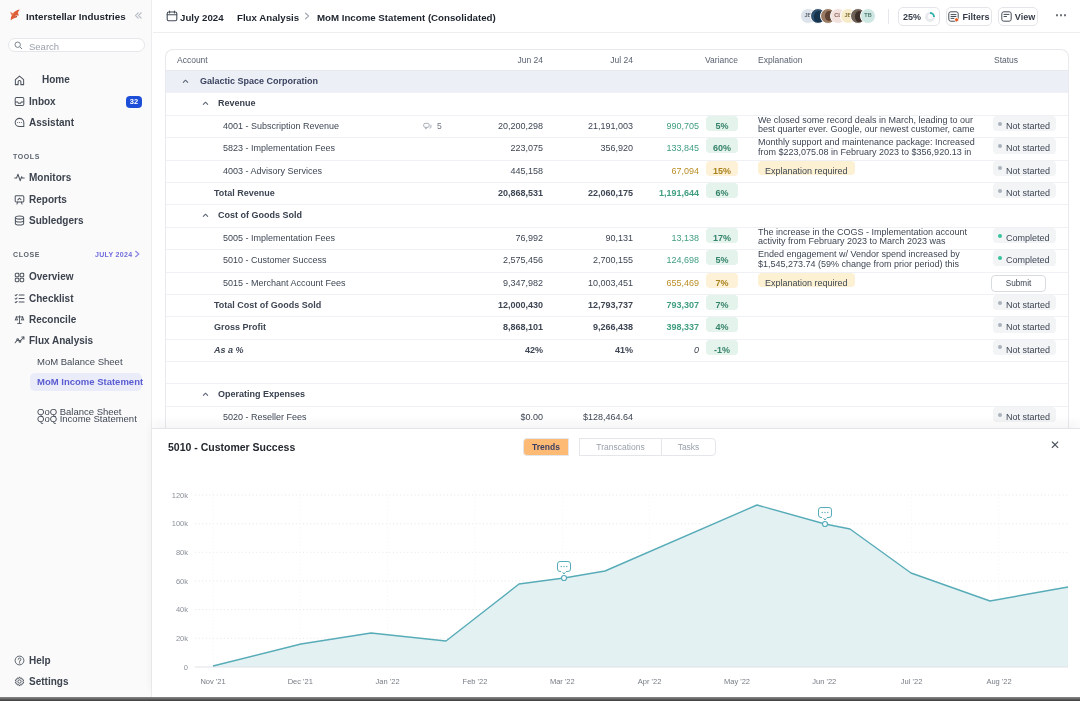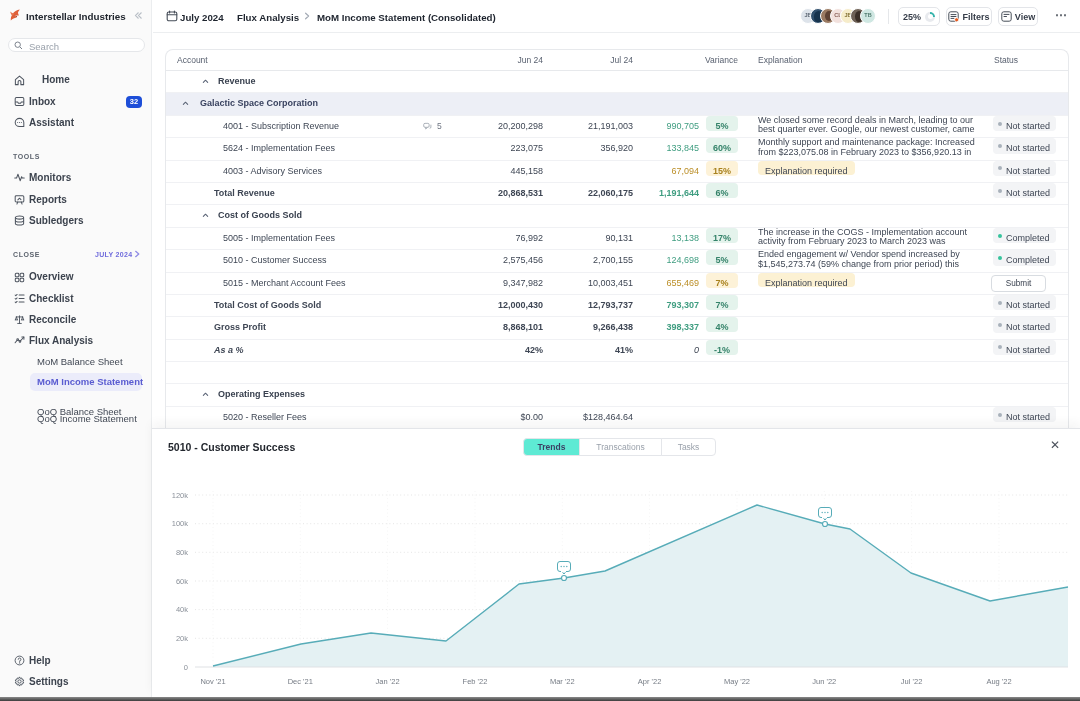--- a/index.html
+++ b/index.html
@@ -220,49 +220,49 @@
 
   <div style="position:relative;width:100%;height:21px;border-bottom:1px solid #e7e9ec;">
     <span class="hlab" style="left:11px;">Account</span>
     <span class="hlab" style="left:177px;width:200px;text-align:right;">Jun 24</span>
     <span class="hlab" style="left:267px;width:200px;text-align:right;">Jul 24</span>
     <span class="hlab" style="left:372px;width:200px;text-align:right;">Variance</span>
     <span class="hlab" style="left:592px;">Explanation</span>
     <span class="hlab" style="left:828px;">Status</span>
   </div>
 
-  <div class="trow">
-    <svg class="caret" style="left:36px;" viewBox="0 0 8 8" fill="none" stroke="#5c6577" stroke-width="1.2" stroke-linecap="round" stroke-linejoin="round">
-        <path d="M1.5 5 L4 2.5 L6.5 5"></path>
-      </svg>
-    <span style="left:52px;font-weight:700;color:#39414f;">Revenue</span>
-  </div>
   <div class="trow" style="background:#edeff6;">
     <svg class="caret" style="left:16px;" viewBox="0 0 8 8" fill="none" stroke="#5c6577" stroke-width="1.2" stroke-linecap="round" stroke-linejoin="round">
         <path d="M1.5 5 L4 2.5 L6.5 5"></path>
       </svg>
     <span style="left:34px;font-weight:700;color:#3a4360;">Galactic Space Corporation</span>
+  </div>
+  <div class="trow">
+    <svg class="caret" style="left:36px;" viewBox="0 0 8 8" fill="none" stroke="#5c6577" stroke-width="1.2" stroke-linecap="round" stroke-linejoin="round">
+        <path d="M1.5 5 L4 2.5 L6.5 5"></path>
+      </svg>
+    <span style="left:52px;font-weight:700;color:#39414f;">Revenue</span>
   </div>
   <div class="trow">
     <span class="c-acct">4001 - Subscription Revenue</span>
     <svg class="caret" style="left:257px;top:6.5px;width:9px;height:9px;" viewBox="0 0 10 10" fill="none" stroke="#9aa1ab" stroke-width="0.9">
         <rect x="0.8" y="1.5" width="6" height="4.4" rx="1.4"></rect>
         <path d="M3 6 v1.8 l2-1.8"></path>
         <path d="M8.8 3 v2.6 a1.4 1.4 0 0 1 -1.4 1.4"></path>
       </svg>
     <span style="left:271px;color:#6f7683;font-size:8.5px;">5</span>
     <span class="c-jun">20,200,298</span>
     <span class="c-jul">21,191,003</span>
     <span class="c-var vgreen">990,705</span>
     <span class="pill pill-g">5%</span>
     <span class="expl">We closed some record deals in March, leading to our best quarter ever. Google, our newest customer, came in at a $100M...</span>
     <span class="status">Not started</span>
   </div>
   <div class="trow">
-    <span class="c-acct">5624 - Implementation Fees</span>
+    <span class="c-acct">5823 - Implementation Fees</span>
     <span class="c-jun">223,075</span>
     <span class="c-jul">356,920</span>
     <span class="c-var vgreen">133,845</span>
     <span class="pill pill-g">60%</span>
     <span class="expl">Monthly support and maintenance package: Increased from $223,075.08 in February 2023 to $356,920.13 in March 2023...</span>
     <span class="status">Not started</span>
   </div>
   <div class="trow">
     <span class="c-acct">4003 - Advisory Services</span>
     <span class="c-jun">445,158</span>
@@ -345,21 +345,21 @@
   </div>
   <div class="trow">
     <span class="c-acct">5020 - Reseller Fees</span>
     <span class="c-jun">$0.00</span>
     <span class="c-jul">$128,464.64</span>
     <span class="status">Not started</span>
   </div>
 </div>
 <div id="panel">
   <span class="abs" style="left:16px;top:12px;font-size:10.5px;font-weight:700;color:#23272e;">5010 - Customer Success</span>
-  <div class="tab" style="left:371px;width:57px;border-radius:4px 0 0 4px;background:#5eead4;color:#3b3f63;font-weight:700;">Trends</div>
+  <div class="tab" style="left:371px;width:46px;border-radius:4px 0 0 4px;background:#fdba74;color:#3b3f63;font-weight:700;">Trends</div>
   <div class="tab" style="left:427px;width:83px;">Transcations</div>
   <div class="tab" style="left:509px;width:55px;border-radius:0 4px 4px 0;">Tasks</div>
   <span class="abs" style="left:898px;top:9px;font-size:12px;color:#4c525c;">✕</span>
   <svg class="abs" style="left:0;top:42px;" width="928" height="227" viewBox="0 0 928 227">
     <g stroke="#e5e5e5" stroke-width="1" stroke-dasharray="1,2.6">
       <line x1="43" y1="24" x2="916" y2="24"></line>
       <line x1="43" y1="52.7" x2="916" y2="52.7"></line>
       <line x1="43" y1="81.3" x2="916" y2="81.3"></line>
       <line x1="43" y1="110" x2="916" y2="110"></line>
       <line x1="43" y1="138.6" x2="916" y2="138.6"></line>

